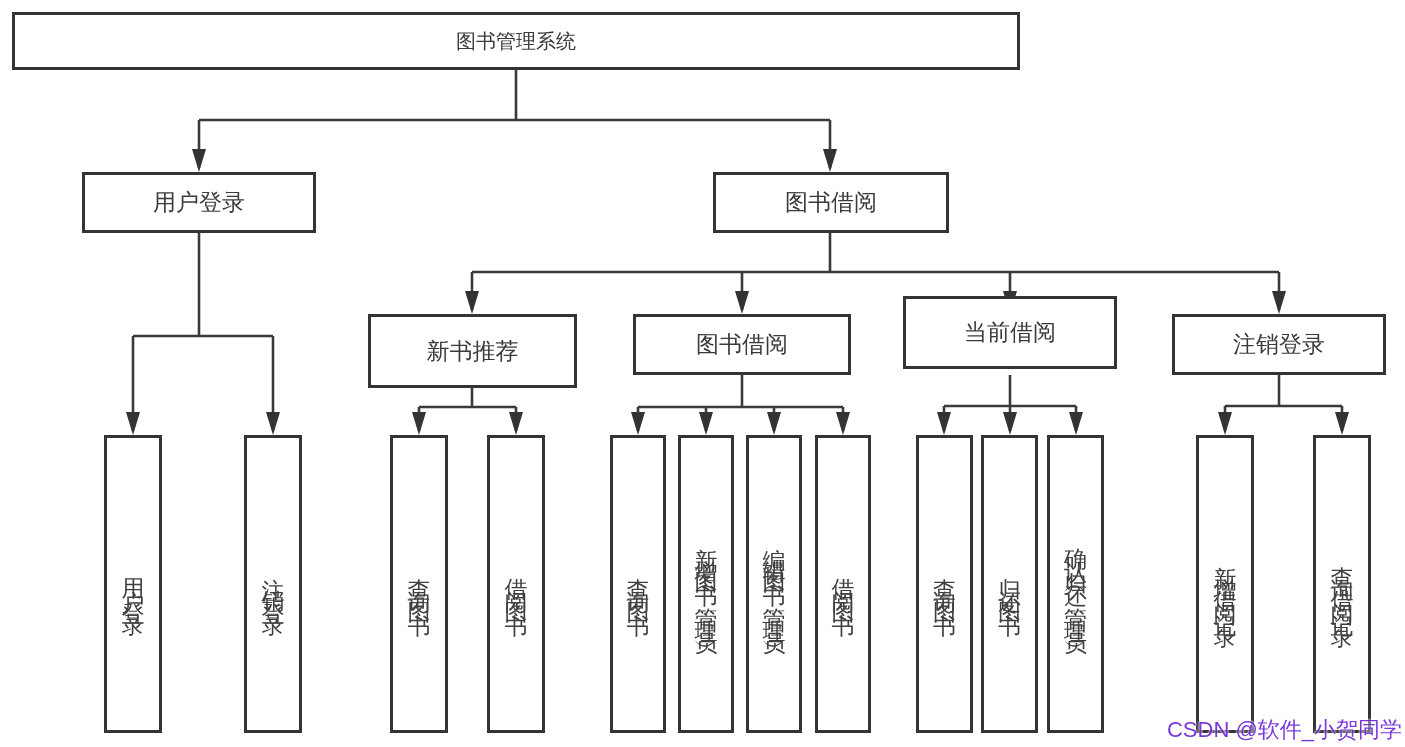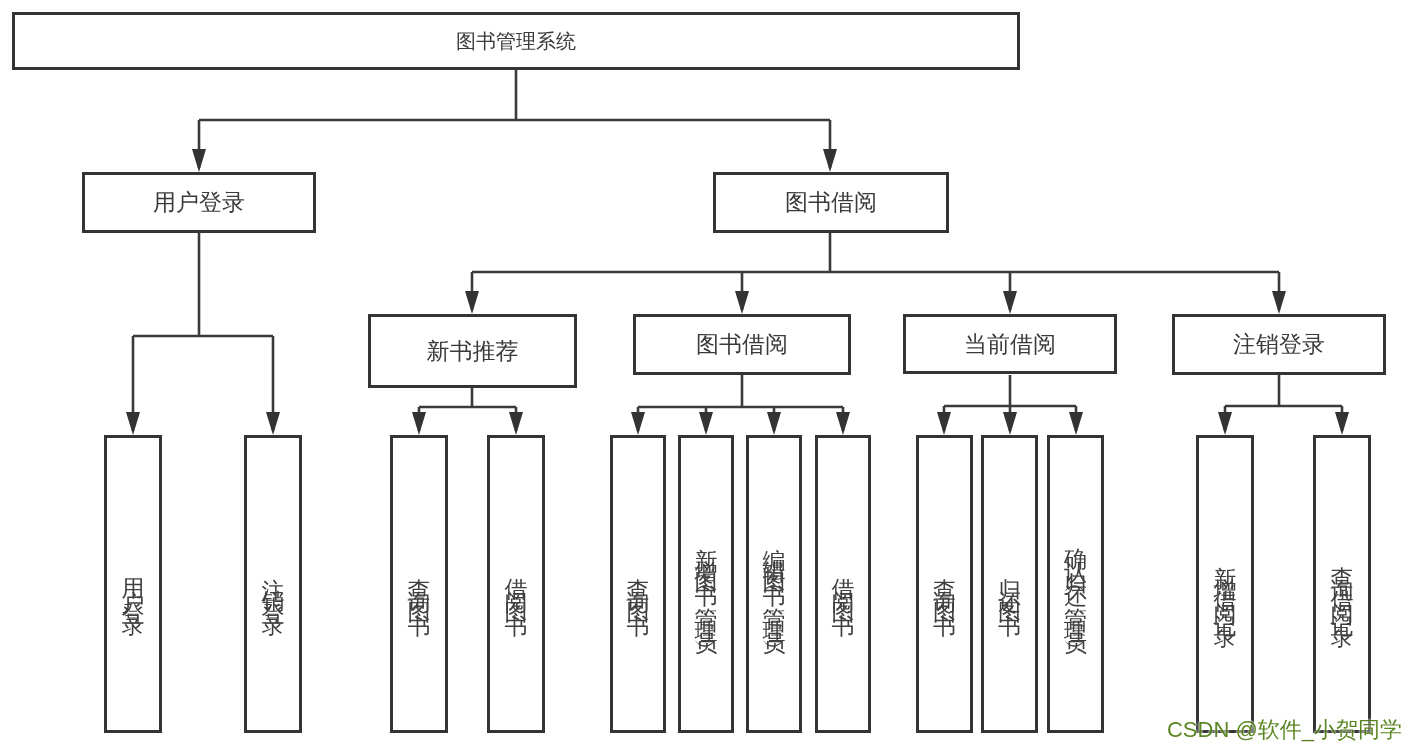--- a/index.html
+++ b/index.html
@@ -23,21 +23,21 @@
     justify-content: center;
     font-size: 23px;
     text-align: center;
     white-space: nowrap;
   }
   #n-root { left: 12px;  top: 12px;  width: 1008px; height: 58px; font-size: 20px; }
   #n-user-login      { left: 82px;   top: 172px; width: 234px; height: 61px; }
   #n-book-mgmt       { left: 713px;  top: 172px; width: 236px; height: 61px; }
   #n-new-book-rec    { left: 368px;  top: 314px; width: 209px; height: 74px; }
   #n-book-borrow     { left: 633px;  top: 314px; width: 218px; height: 61px; }
-  #n-current-borrow  { left: 903px;  top: 314px; width: 214px; height: 60px; justify-content: center; }
+  #n-current-borrow  { left: 903px;  top: 296px; width: 214px; height: 73px; justify-content: center; }
   #n-borrow-records  { left: 1172px; top: 314px; width: 214px; height: 61px; }
   .leaf { top: 435px; width: 58px; height: 298px; }
   .leaf .v {
     writing-mode: vertical-rl;
     text-orientation: mixed;
     letter-spacing: 12px;
     line-height: 1;
     color: #3f3f3f;
   }
   #l-user-login { left: 104px; }
@@ -51,21 +51,21 @@
   #l-cb-query   { left: 916px; width: 57px; }
   #l-cb-return  { left: 981px; width: 57px; }
   #l-cb-confirm { left: 1047px; width: 57px; }
   #l-br-add     { left: 1196px; }
   #l-br-query   { left: 1313px; }
   #watermark {
     position: absolute;
     right: 3px;
     bottom: 2px;
     font-size: 22px;
-    color: #4d7c0f;
+    color: #6d28d9;
     opacity: 0.92;
     text-shadow: 0 0 3px #ffffff, 0 0 2px #ffffff;
     white-space: nowrap;
   }
 </style>
 </head>
 <body>
 
 <div id="canvas">
 

